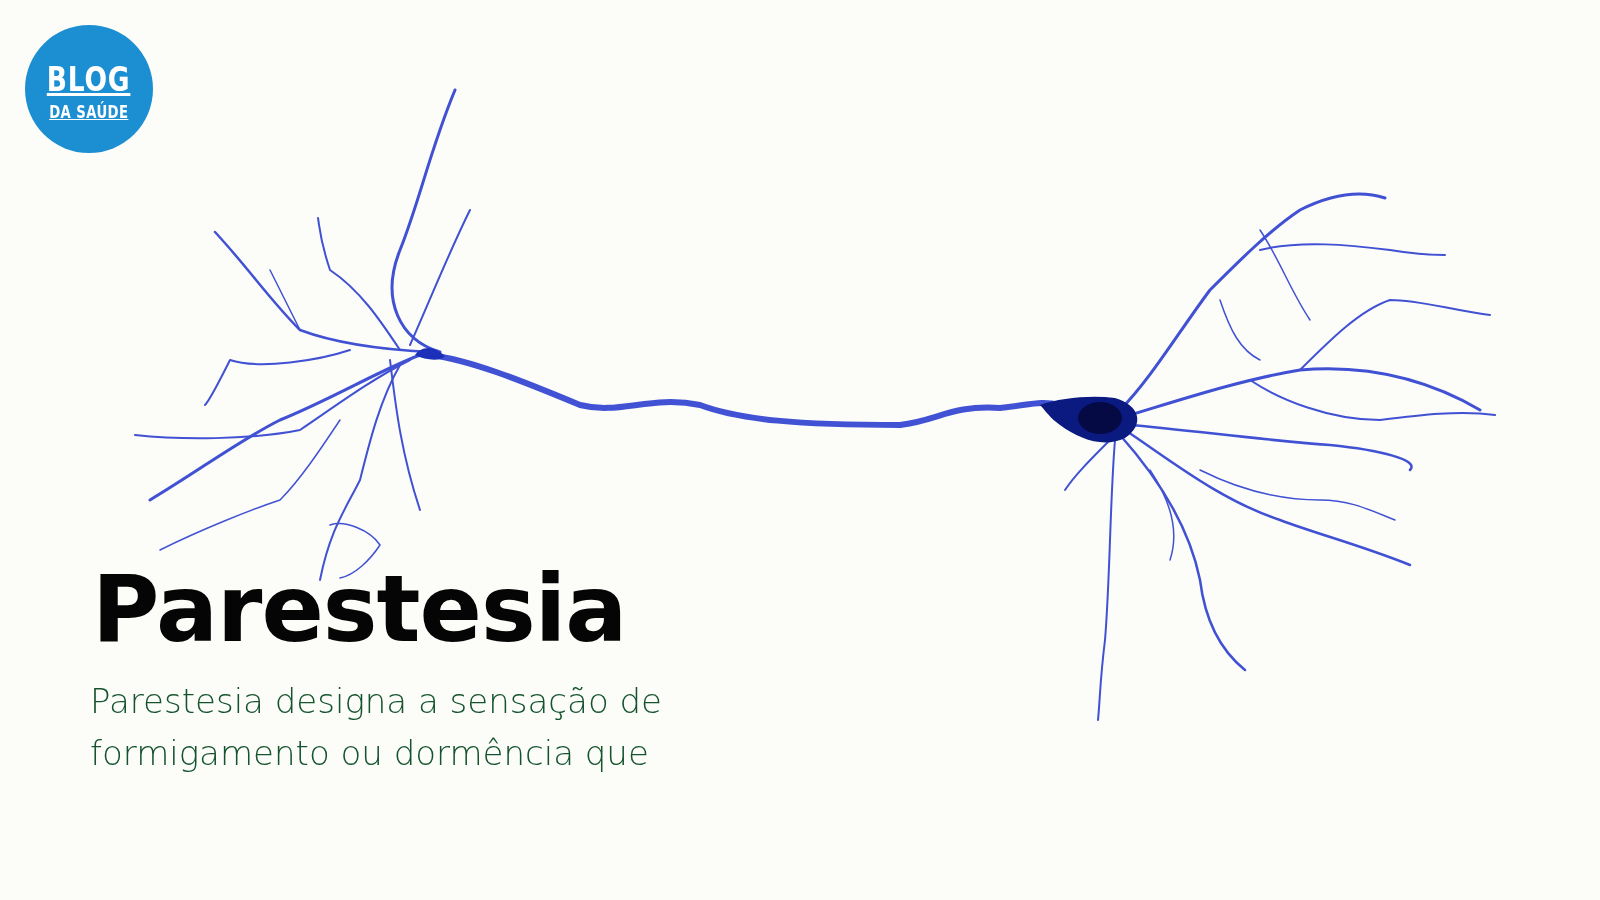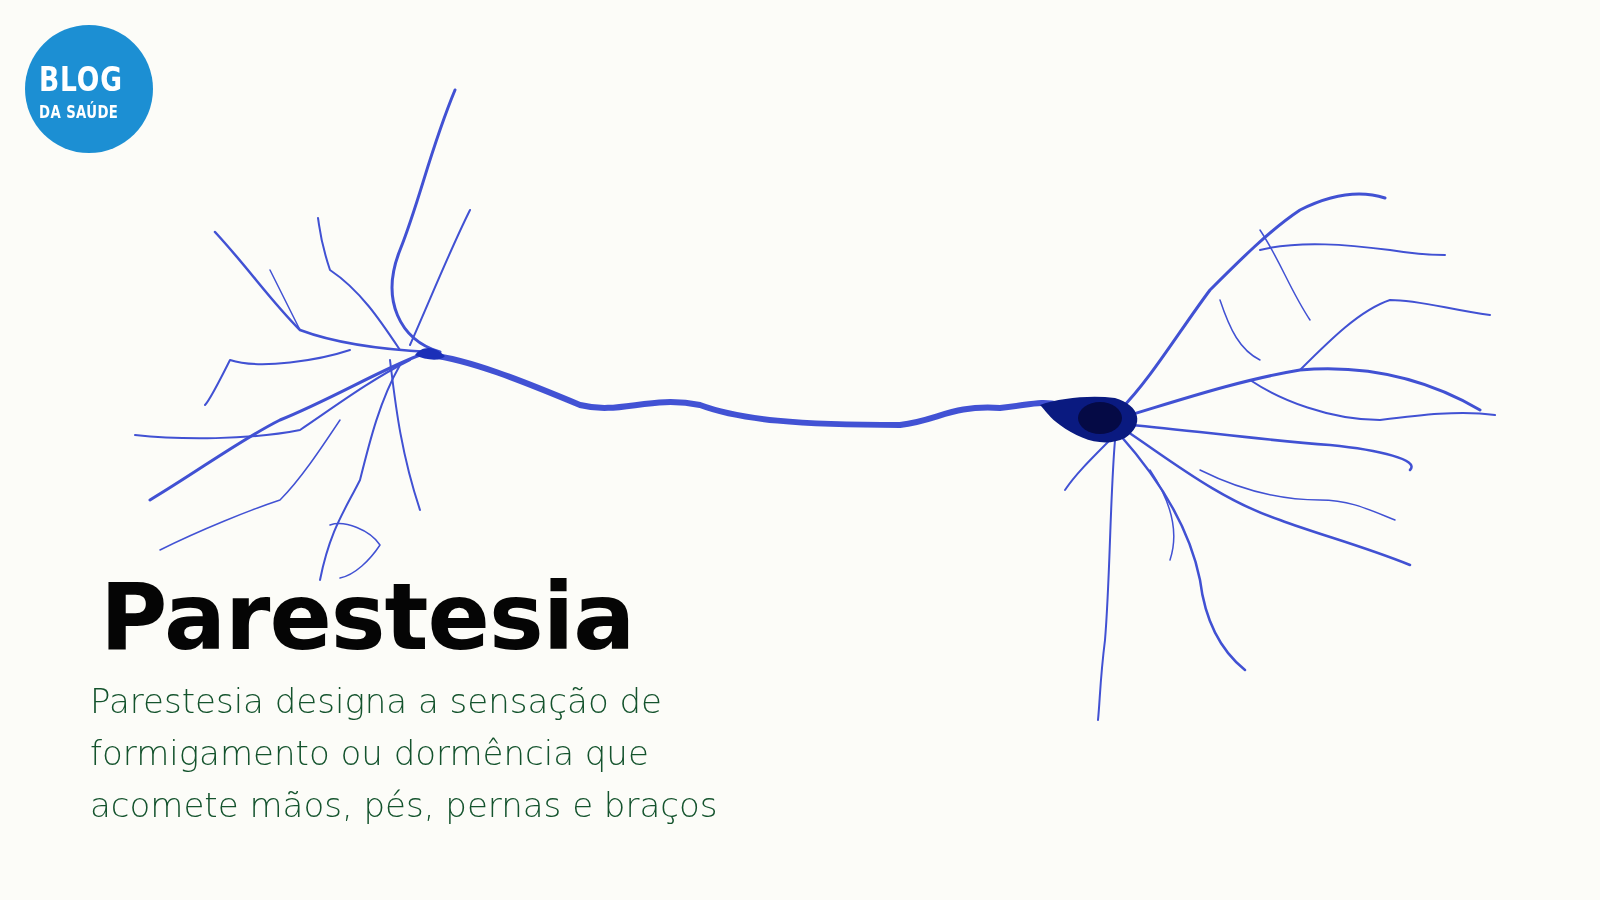--- a/index.html
+++ b/index.html
@@ -6,41 +6,42 @@
     body {
       width: 1600px; height: 900px; overflow: hidden;
       background: #fcfcf8;
       position: relative;
       font-family: "Liberation Sans", sans-serif;
     }
     .logo {
       position: absolute; left: 25px; top: 25px;
       width: 128px; height: 128px; border-radius: 50%;
       background: #1c8fd3;
-      display: flex; flex-direction: column; justify-content: center;
+      display: flex; flex-direction: column; align-items: center; justify-content: center;
       color: #fff;
+      text-decoration: underline;
     }
     .logo-line1 {
       font-family: "DejaVu Sans", sans-serif;
       font-weight: bold; font-size: 34px; letter-spacing: 1px;
       transform: scaleX(0.78); line-height: 1; margin-top: 4px;
     }
     .logo-line2 {
       font-family: "DejaVu Sans", sans-serif;
       font-weight: bold; font-size: 17px; letter-spacing: 0.5px;
       transform: scaleX(0.78); line-height: 1; margin-top: 8px;
     }
     .neuron {
       position: absolute; left: 0; top: 0; width: 1600px; height: 900px;
     }
     .title {
       position: absolute; left: 88px; top: 560px;
       font-family: "DejaVu Sans", sans-serif; font-weight: bold;
       font-size: 92px; color: #050505; letter-spacing: -1px; line-height: 1;
-      margin: 12px;
+      margin: 4px;
     }
     .desc {
       position: absolute; left: 90px; top: 675px; width: 720px;
       font-family: "DejaVu Sans", sans-serif; font-weight: normal;
       font-size: 34px; color: #14532d; line-height: 52px; margin: 0;
       font-weight: 300;
     }
     .desc span { display: block; white-space: nowrap; }
   </style>
 </head>
@@ -88,14 +89,13 @@
   <path d="M1040 405 C1060 398, 1090 395, 1115 398 C1140 405, 1145 425, 1125 438 C1105 448, 1080 440, 1060 425 C1050 418, 1045 410, 1040 405 Z" fill="#0a1a80"></path>
   <ellipse cx="1100" cy="418" rx="22" ry="16" fill="#050a45"></ellipse>
   <path d="M440 352 C430 345, 420 348, 415 355 C425 360, 440 362, 445 356 Z" fill="#1b2fb8"></path>
 </svg>
 
 <h1 class="title">Parestesia</h1>
 
 <p class="desc">
   <span>Parestesia designa a sensação de</span>
   <span>formigamento ou dormência que</span>
-  <span>acomete mãos, pés, pernas e braços</span>
 </p>
 
 </body></html>

